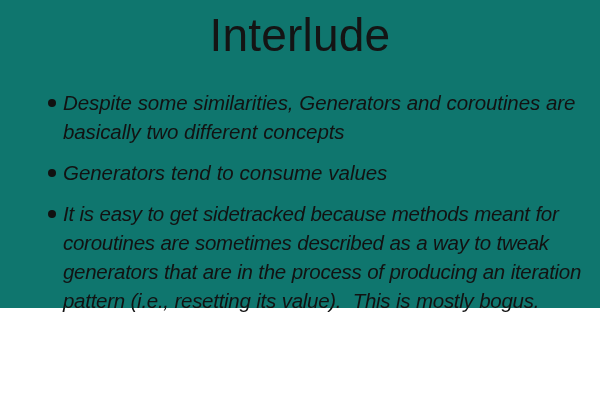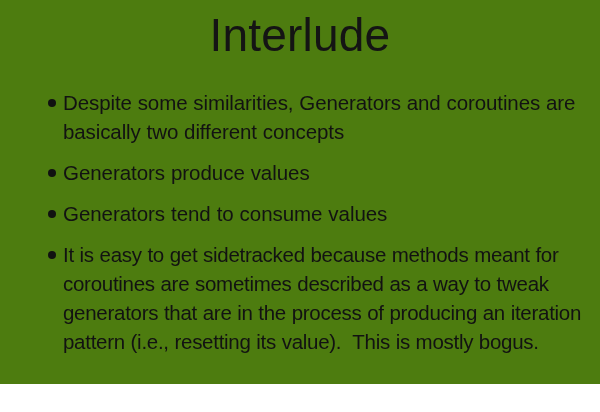--- a/index.html
+++ b/index.html
@@ -13,23 +13,23 @@
     background: #ffffff;
     font-family: "Liberation Sans", "DejaVu Sans", sans-serif;
     overflow: hidden;
     position: relative;
     -webkit-font-smoothing: antialiased;
   }
 
   .slide {
     position: relative;
     width: 600px;
-    height: 384px;
+    height: 308px;
     box-sizing: border-box;
-    background: #4d7c0f;
+    background: #0f766e;
   }
 
   
   .slide-title {
     position: absolute;
     top: 8px;
     left: 0;
     width: 600px;
     text-align: center;
     font-family: "Liberation Sans", "DejaVu Sans", sans-serif;
@@ -43,20 +43,21 @@
 
   
   .bullet-list {
     position: absolute;
     top: 88px;
     left: 42px;
     width: 552px;
     margin: 0;
     padding: 0;
     list-style: none;
+    font-style: italic;
   }
 
   .bullet-item {
     position: relative;
     display: flex;
     align-items: flex-start;
     margin: 0 0 12px 0;
     padding: 0;
   }
   .bullet-item:last-child {
@@ -123,24 +124,20 @@
 
   <div class="slide-title">Interlude</div>
 
   <ul class="bullet-list">
 
     <li class="bullet-item first">
       <span class="bullet-marker"></span>
       <span class="bullet-text">Despite some similarities, Generators and coroutines are basically two different concepts</span>
     </li>
 
-    <li class="bullet-item">
-      <span class="bullet-marker"></span>
-      <span class="bullet-text">Generators produce values</span>
-    </li>
 
     <li class="bullet-item">
       <span class="bullet-marker"></span>
       <span class="bullet-text">Generators tend to consume values</span>
     </li>
 
     <li class="bullet-item long">
       <span class="bullet-marker"></span>
       <span class="bullet-text">It is easy to get sidetracked because methods meant for coroutines are sometimes described as a way to tweak generators that are in the process of producing an iteration pattern (i.e., resetting its value).  This is mostly bogus.</span>
     </li>

